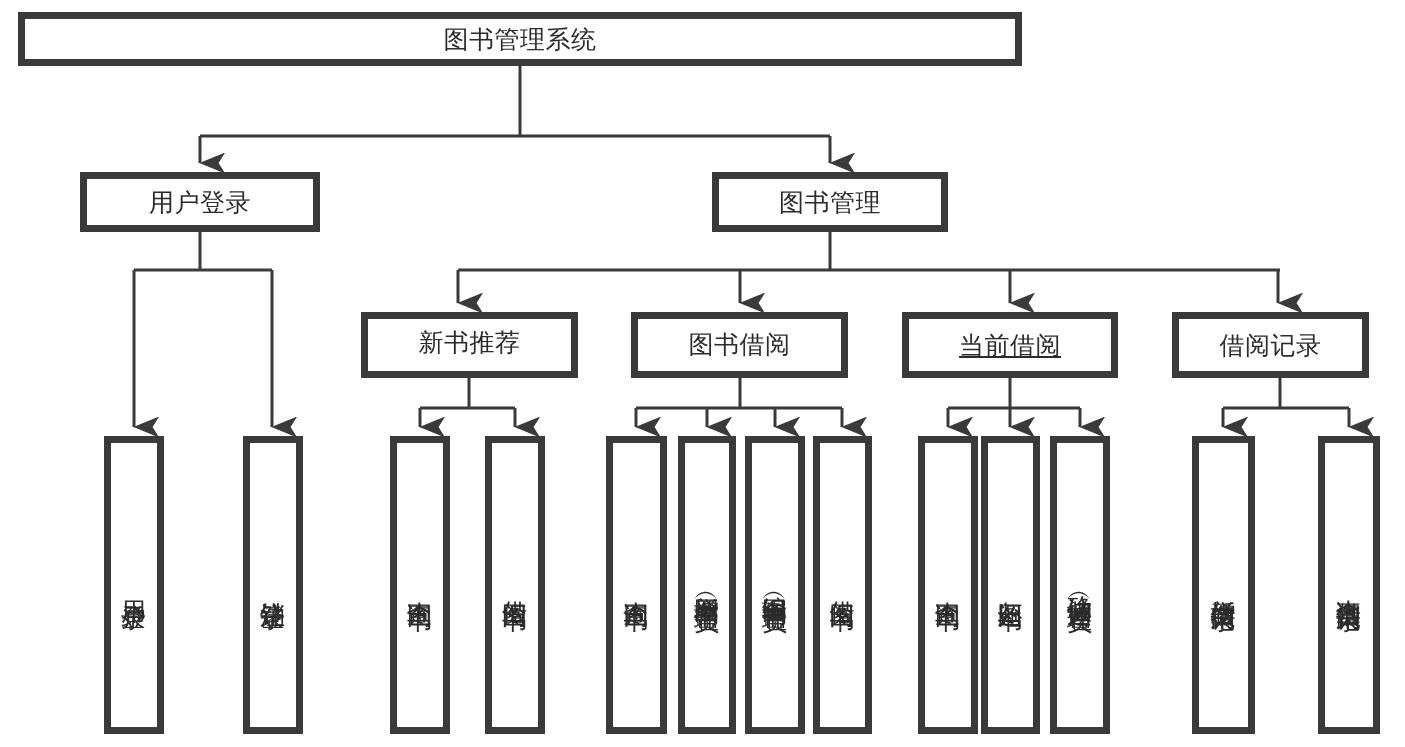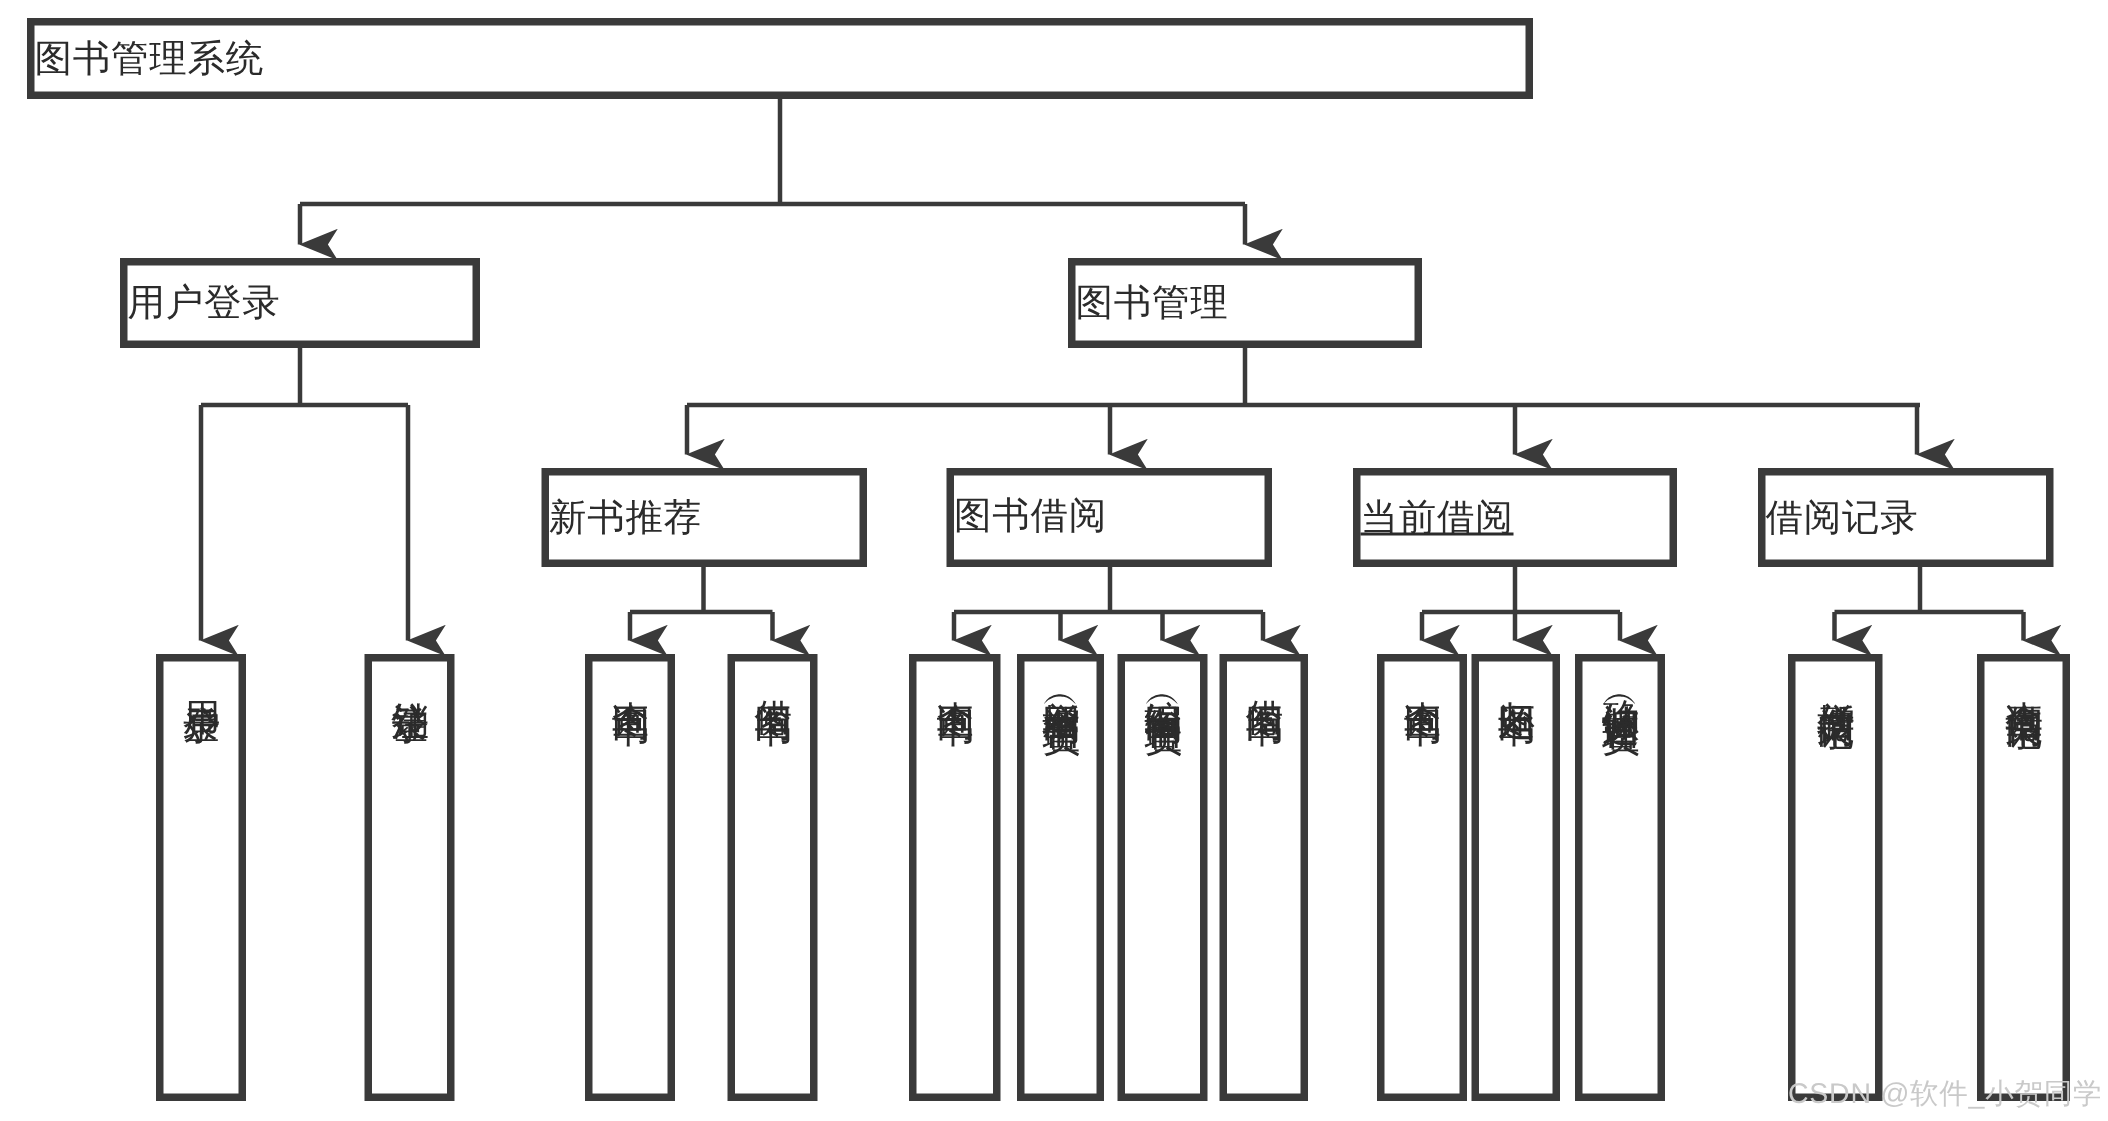--- a/index.html
+++ b/index.html
@@ -13,25 +13,25 @@
   #stage {
     position: relative;
     width: 1405px;
     height: 747px;
     background: #ffffff;
     overflow: hidden;
   }
   .node {
     position: absolute;
     box-sizing: border-box;
-    border: 5px solid #0369a1;
+    border: 7px solid #0369a1;
     background: #ffffff;
     display: flex;
     align-items: center;
-    justify-content: flex-start;
+    justify-content: center;
     color: #2b2b2b;
     line-height: 1.12;
   }
   .node.horiz {
     font-size: 25px;
     letter-spacing: 0.5px;
   }
   .node.vert {
     writing-mode: vertical-rl;
     text-orientation: upright;
@@ -110,21 +110,21 @@
   <div id="nodes">
       <div class="node horiz" style="left: 18px; top: 12px; width: 1004px; height: 54px; border-color: rgb(58, 58, 58); color: rgb(43, 43, 43);">
         <span class="node-label">图书管理系统</span>
       </div>
       <div class="node horiz" style="left: 80px; top: 172px; width: 240px; height: 60px; border-color: rgb(58, 58, 58); color: rgb(43, 43, 43);">
         <span class="node-label">用户登录</span>
       </div>
       <div class="node horiz" style="left: 712px; top: 172px; width: 236px; height: 60px; border-color: rgb(58, 58, 58); color: rgb(43, 43, 43);">
         <span class="node-label">图书管理</span>
       </div>
-      <div class="node horiz" style="left: 361px; top: 312px; width: 217px; height: 66px; border-color: rgb(58, 58, 58); color: rgb(43, 43, 43);">
+      <div class="node horiz" style="left: 361px; top: 312px; width: 217px; height: 66px; border-color: rgb(58, 58, 58); color: rgb(43, 43, 43); font-family: Liberation Mono, monospace;">
         <span class="node-label">新书推荐</span>
       </div>
       <div class="node horiz" style="left: 631px; top: 312px; width: 217px; height: 66px; border-color: rgb(58, 58, 58); color: rgb(43, 43, 43); font-family: Liberation Serif, serif;">
         <span class="node-label">图书借阅</span>
       </div>
       <div class="node horiz" style="left: 902px; top: 312px; width: 216px; height: 66px; border-color: rgb(58, 58, 58); color: rgb(43, 43, 43); text-decoration: underline;">
         <span class="node-label">当前借阅</span>
       </div>
       <div class="node horiz" style="left: 1172px; top: 312px; width: 197px; height: 66px; border-color: rgb(58, 58, 58); color: rgb(43, 43, 43);">
         <span class="node-label">借阅记录</span>
@@ -163,15 +163,14 @@
         <span class="node-label">确认归还（管理员）</span>
       </div>
       <div class="node vert" style="left: 1192px; top: 436px; width: 63px; height: 298px; border-color: rgb(58, 58, 58); color: rgb(43, 43, 43);">
         <span class="node-label">新增借阅记录</span>
       </div>
       <div class="node vert" style="left: 1318px; top: 436px; width: 62px; height: 298px; border-color: rgb(58, 58, 58); color: rgb(43, 43, 43);">
         <span class="node-label">查询借阅记录</span>
       </div>
     </div>
 
-  <div class="watermark" style="left: 1192px; top: 716px; color: rgb(201, 201, 201);">CSDN @软件_小贺同学</div>
 
 </div>
 
 </body></html>

